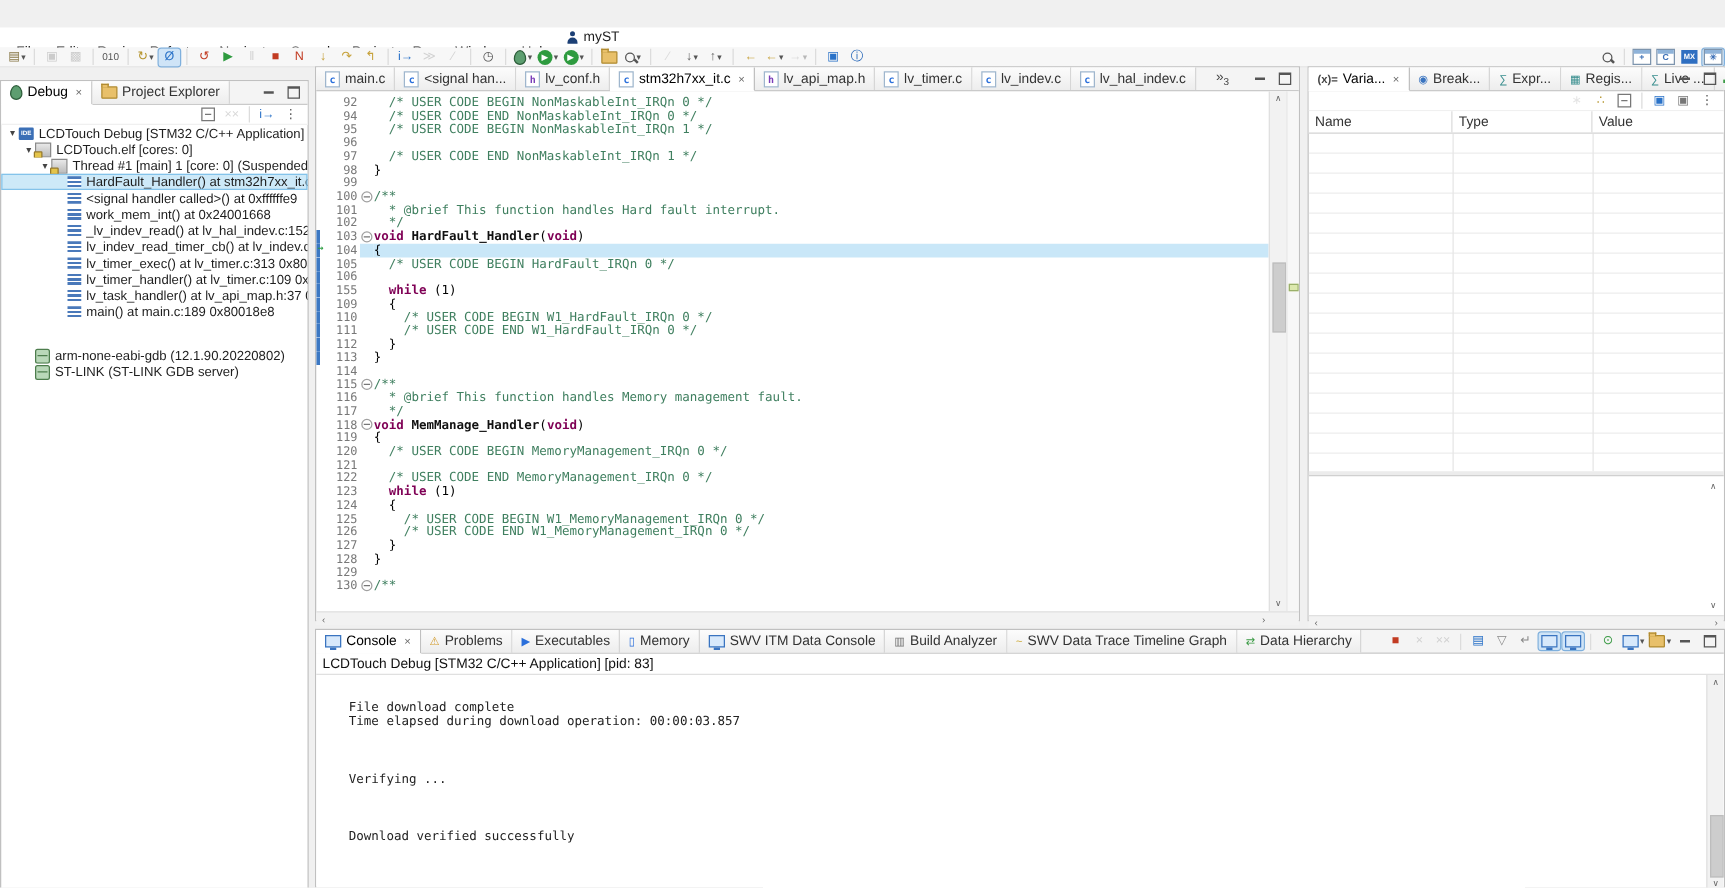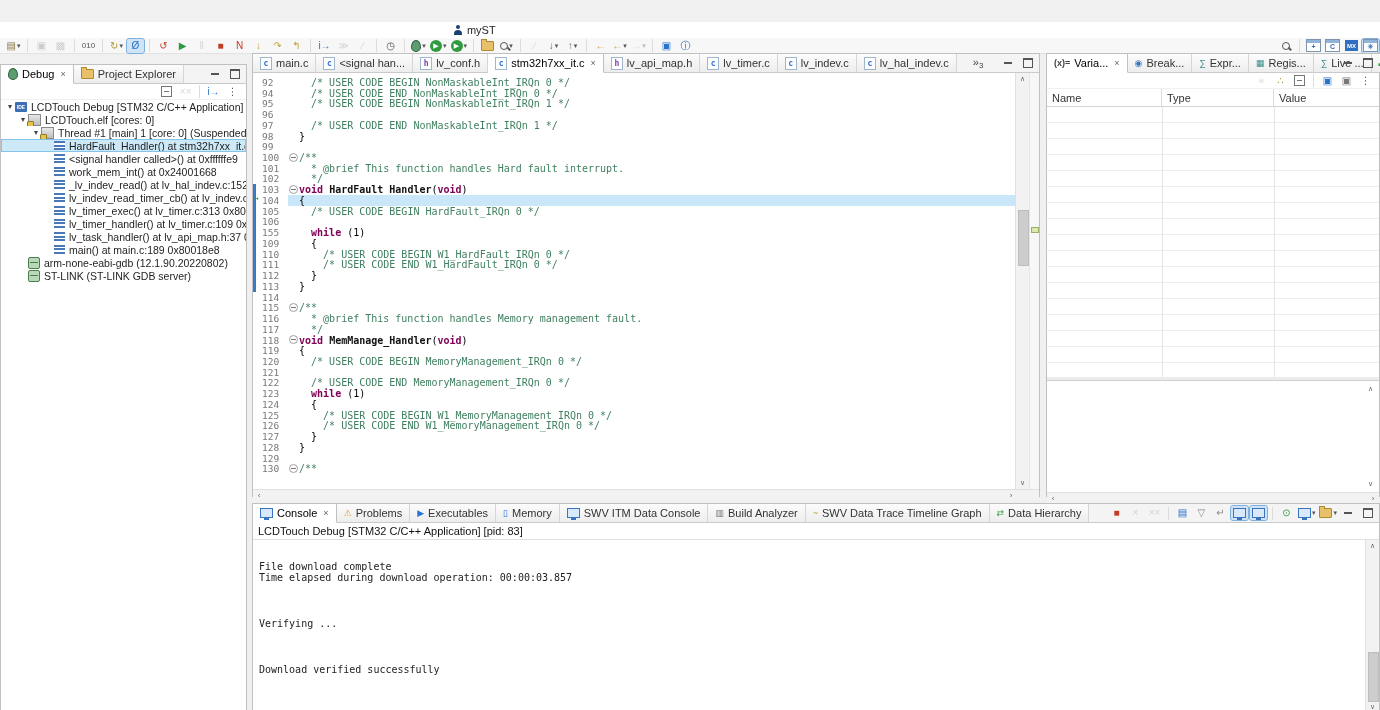--- a/index.html
+++ b/index.html
@@ -80,21 +80,21 @@
   .ti-gdb{width:10px;height:10px;border:1px solid #4d7d4d;background:#b9d8b9;border-radius:2px;display:inline-block;position:relative;}
   .ti-gdb::after{content:"";position:absolute;left:1px;right:1px;top:4px;height:1px;background:#4d7d4d;}
 
   
   .codewrap{position:relative;height:416px;overflow:hidden;display:flex;}
   .code{flex:1;overflow:hidden;padding-top:4px;font-family:"DejaVu Sans Mono","Liberation Mono",monospace;font-size:10px;}
   .cl{height:10.74px;display:flex;align-items:center;}
   .ann{width:9px;flex:none;align-self:stretch;position:relative;}
   .ann.rng{box-shadow:inset 3px 0 0 #3c78c3;}
   .iparrow{position:absolute;left:1px;top:-1px;font-size:8px;font-weight:bold;color:#2f9e44;}
-  .lnum{width:24px;flex:none;color:#787878;font-size:9.5px;padding-right:2px;}
+  .lnum{width:24px;flex:none;text-align:right;color:#787878;font-size:9.5px;padding-right:2px;}
   .lfold{width:11px;flex:none;display:flex;align-items:center;justify-content:center;align-self:stretch;}
   .foldmark{width:7px;height:7px;border:1px solid #a0a0a0;border-radius:50%;position:relative;background:#fff;}
   .foldmark::after{content:"";position:absolute;left:1px;right:1px;top:2.6px;height:1px;background:#777;}
   .ltext{flex:1;white-space:pre;align-self:stretch;display:flex;align-items:center;}
   .cl.hl .ltext,.cl.hl .lfold{background:#c9e7f8;}
   .cm{color:#3f7f5f;} .kw{color:#7f0055;font-weight:bold;} .fn{font-weight:bold;color:#111;} .pl{color:#000;}
   .vscroll{width:13px;flex:none;background:#f2f2f2;border-left:1px solid #e0e0e0;position:relative;}
   .sarrow{position:absolute;left:0;width:13px;height:12px;display:flex;align-items:center;justify-content:center;font-size:7px;color:#666;}
   .thumb{position:absolute;left:2px;width:9px;background:#cdcdcd;border:1px solid #bdbdbd;}
   .oruler{width:9px;flex:none;background:#f7f7f7;border-left:1px solid #e6e6e6;position:relative;}
@@ -110,21 +110,21 @@
   .vgrid{position:relative;height:270px;overflow:hidden;}
   .vrow{height:15px;border-bottom:1px solid #ededed;}
   .vcolline{position:absolute;top:0;bottom:0;width:1px;background:#e6e6e6;}
   .vsash{height:3px;background:#ececec;}
   .vdetail{height:111px;position:relative;border-top:1px solid #d0d0d0;background:#fff;}
 
   
   .proclabel{height:16px;display:flex;align-items:center;padding-left:5px;border-bottom:1px solid #e0e0e0;background:#fff;color:#111;}
   .consoleout{position:relative;height:173px;background:#fff;overflow:hidden;}
   .cout-lines{padding:9px 0 0 6px;font-family:"DejaVu Sans Mono","Liberation Mono",monospace;font-size:10px;color:#222;}
-  .coline{height:11.5px;white-space:pre;}
+  .coline{height:11.5px;white-space:pre;margin-left:20px;}
   .cicons{position:absolute;right:40px;top:0;height:18px;display:flex;align-items:center;}
 </style>
 </head>
 <body>
 
 <div id="app">
 
 
   <div class="menubar" id="menubar">
       <span class="mitem">File</span>
@@ -375,21 +375,21 @@
         <div class="trow" style="padding-left: 43px;">
           <span class="texp"></span>
           <span class="ticon ti-frame"></span>
           <span class="tlabel">lv_task_handler() at lv_api_map.h:37 0x80017c2</span>
         </div>
         <div class="trow" style="padding-left: 43px;">
           <span class="texp"></span>
           <span class="ticon ti-frame"></span>
           <span class="tlabel">main() at main.c:189 0x80018e8</span>
         </div>
-        <div class="trow" style="padding-left: 17px;">
+        <div class="trow" style="padding-left: 17px; margin-top: 22px;">
           <span class="texp"></span>
           <span class="ticon ti-gdb"></span>
           <span class="tlabel">arm-none-eabi-gdb (12.1.90.20220802)</span>
         </div>
         <div class="trow" style="padding-left: 17px;">
           <span class="texp"></span>
           <span class="ticon ti-gdb"></span>
           <span class="tlabel">ST-LINK (ST-LINK GDB server)</span>
         </div>
       </div>

